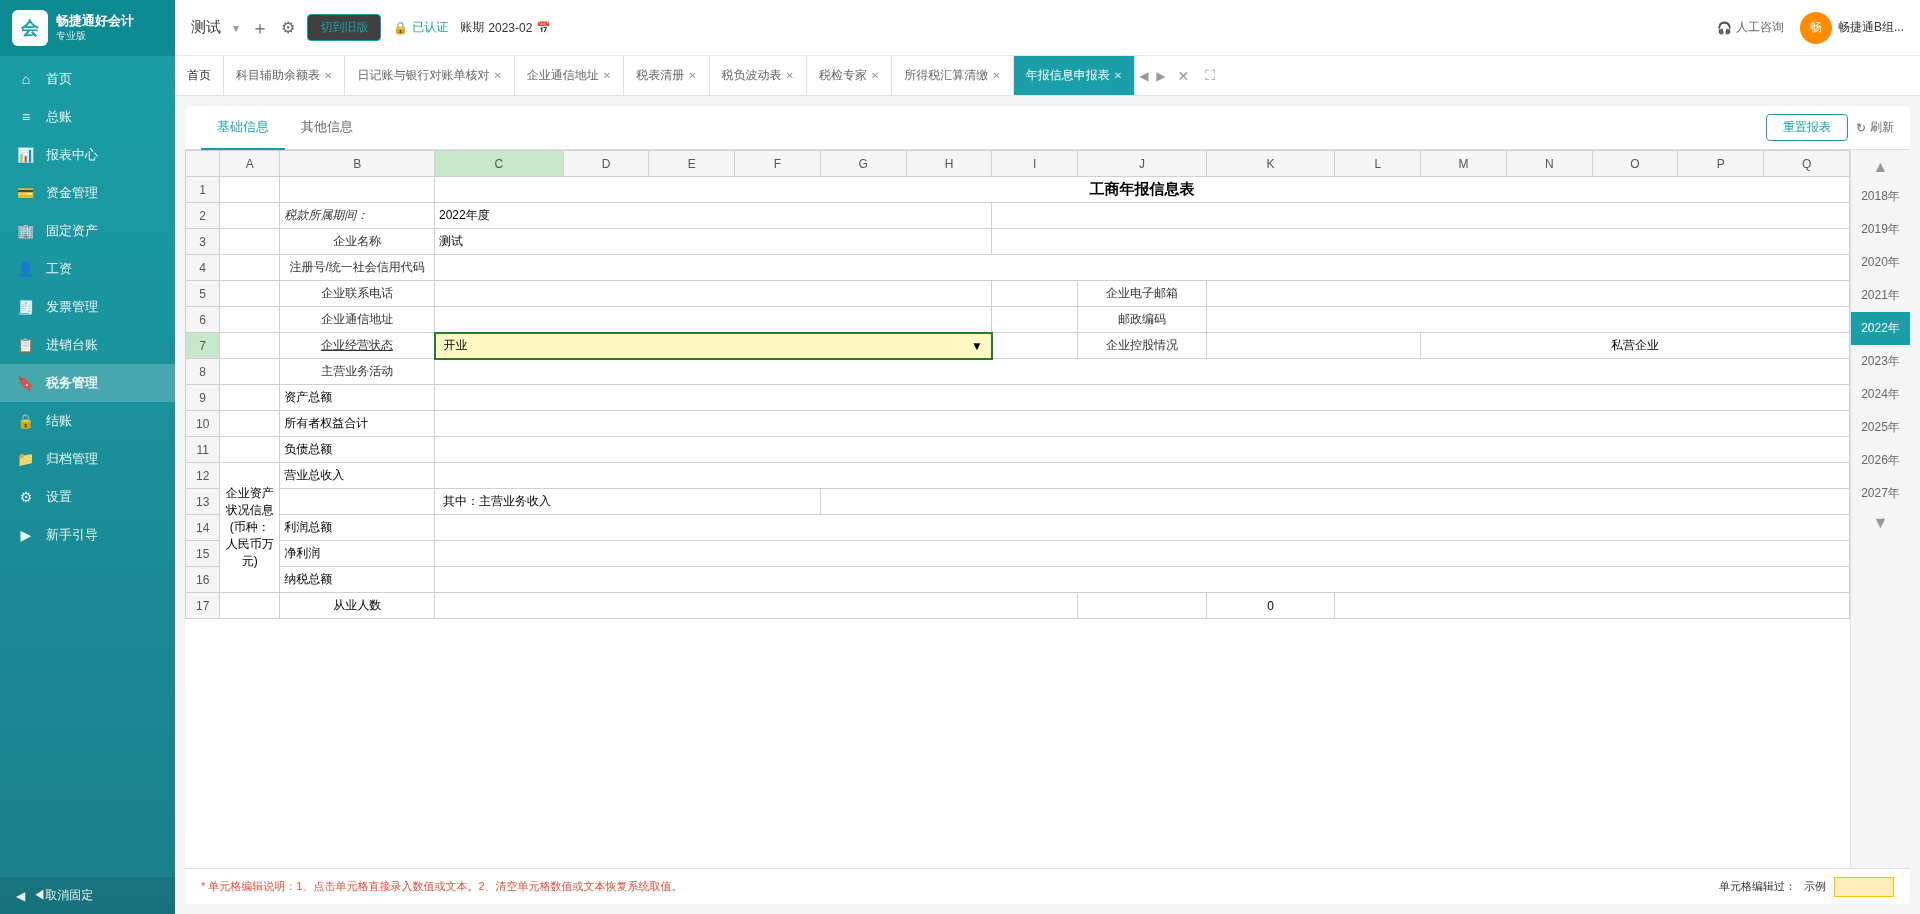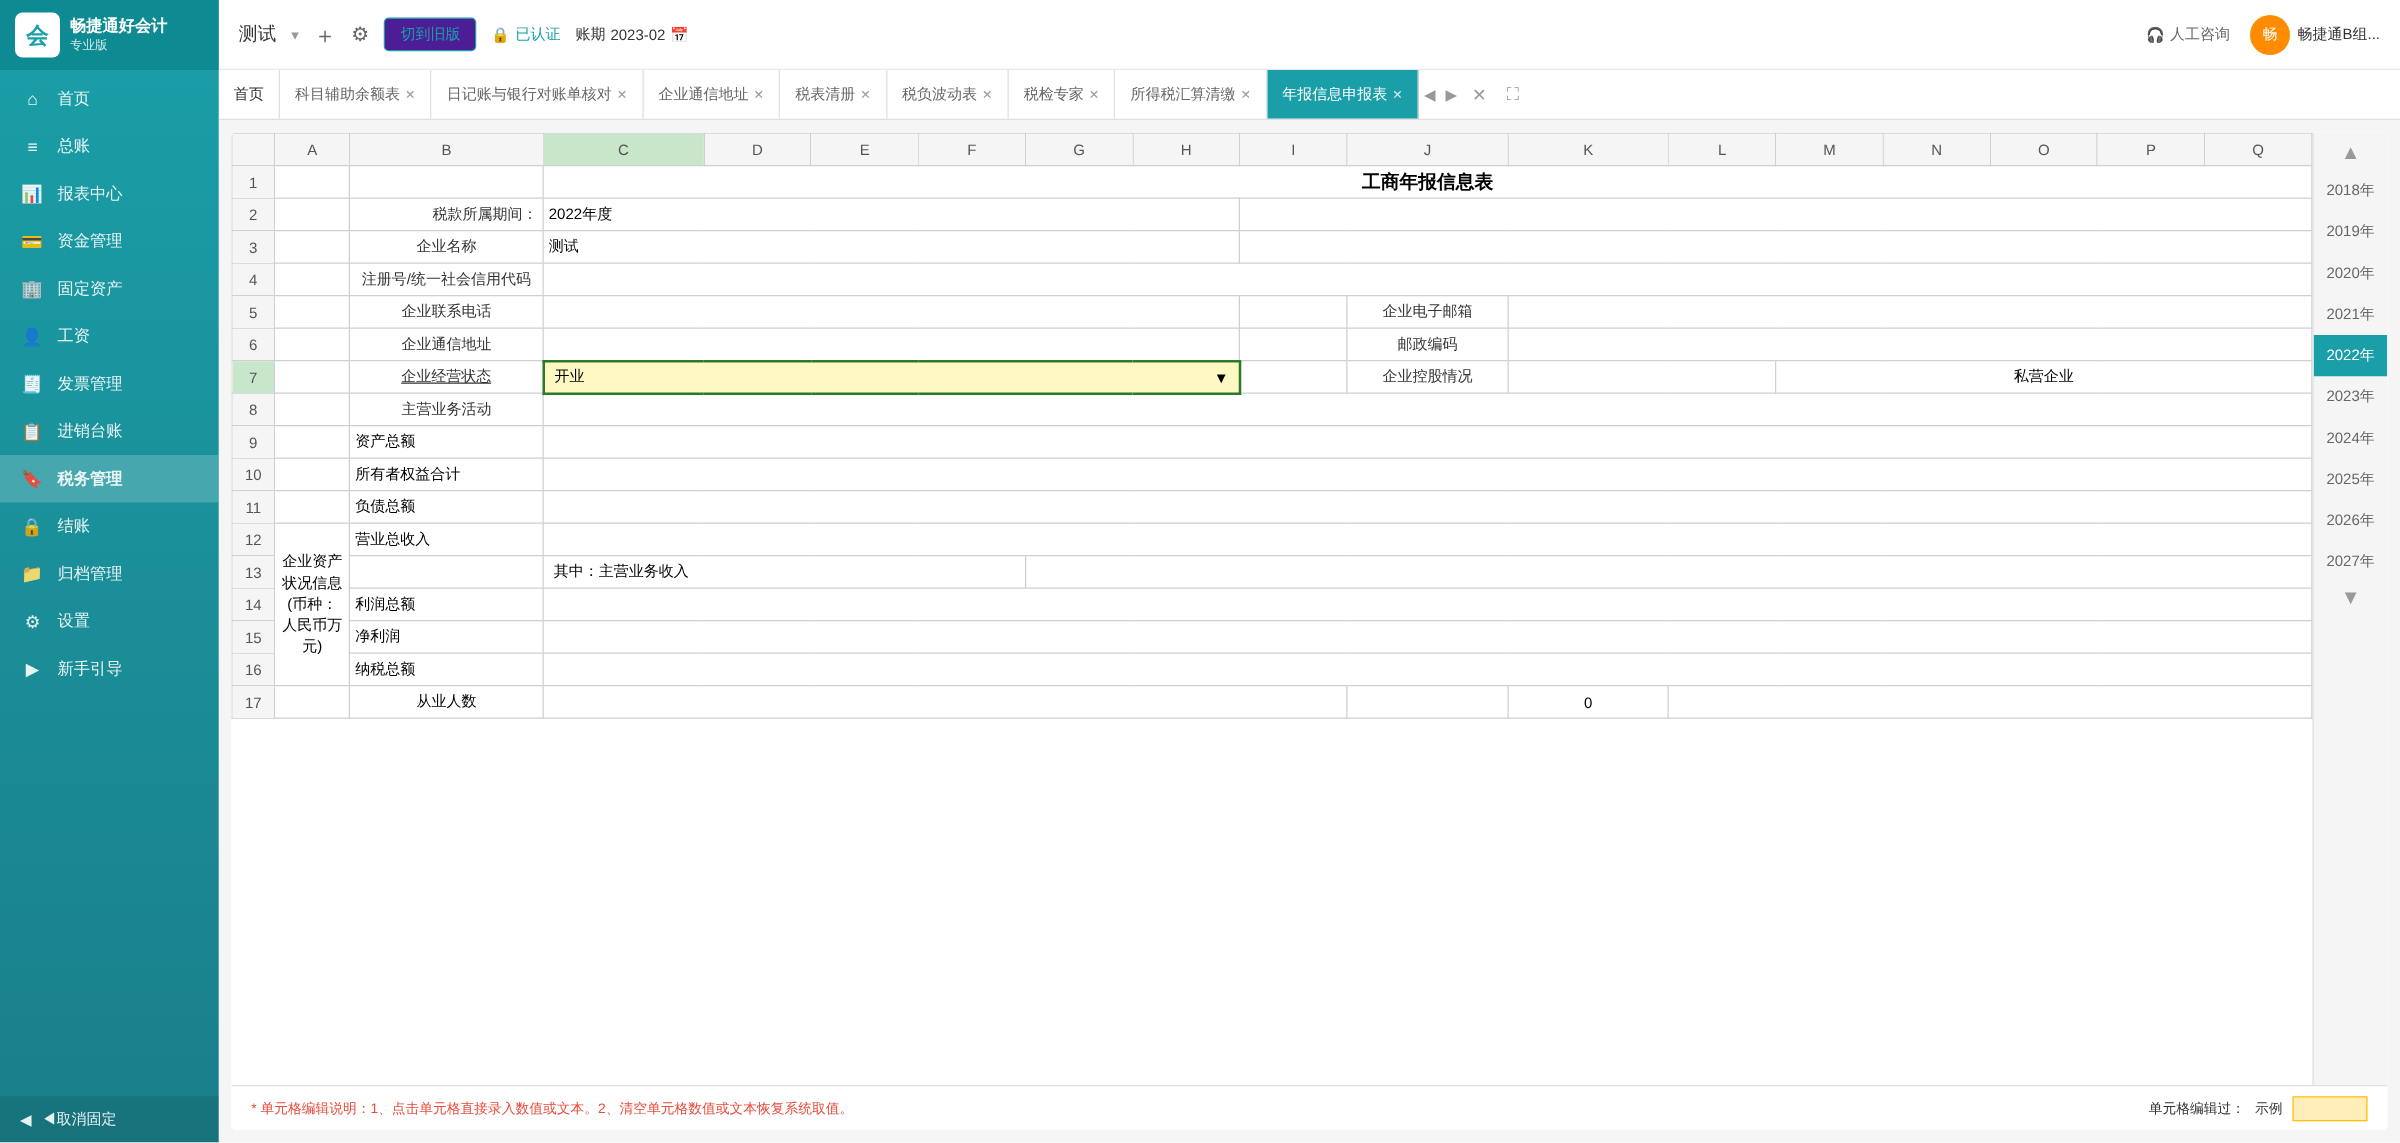--- a/index.html
+++ b/index.html
@@ -71,21 +71,21 @@
       border-bottom: 1px solid #e8e8e8;
       box-shadow: 0 1px 4px rgba(0,0,0,0.06);
     }
     .topbar-title { font-size: 15px; color: #333; }
     .topbar-dropdown { color: #999; cursor: pointer; }
     .topbar-btn-add { font-size: 18px; color: #666; cursor: pointer; }
     .topbar-btn-settings { font-size: 16px; color: #666; cursor: pointer; }
     .topbar-switch-btn {
       border: 1px solid #1a9fa8;
       color: #1a9fa8;
-      background: #4c1d95;
+      background: #404040;
       border-radius: 4px;
       padding: 4px 12px;
       cursor: pointer;
       font-size: 12px;
     }
     .topbar-certified {
       display: flex; align-items: center; gap: 4px;
       color: #1a9fa8; font-size: 12px;
     }
     .topbar-period { font-size: 12px; color: #333; display: flex; align-items: center; gap: 4px; }
@@ -374,20 +374,35 @@
     </div>
     <div class="tabbar-nav">◀</div>
     <div class="tabbar-nav">▶</div>
     <div class="tabbar-close">✕</div>
     <div class="tabbar-expand">⛶</div>
   </div>
 
   <div class="content-area">
     <div class="report-container">
 
+      <div class="sub-tabs">
+        <div class="sub-tab active">
+          <span>基础信息</span>
+        </div>
+        <div class="sub-tab">
+          <span>其他信息</span>
+        </div>
+        <div class="sub-tab-actions">
+          <button class="btn-reset">重置报表</button>
+          <button class="btn-refresh">
+            <span>↻</span>
+            <span>刷新</span>
+          </button>
+        </div>
+      </div>
 
       <div style="flex:1; display:flex; overflow:hidden;">
         <div class="spreadsheet-wrap">
           <table class="spreadsheet">
             <thead>
               <tr>
                 <th class="col-header corner-header"></th>
                 <th class="col-header">A</th>
                 <th class="col-header">B</th>
                 <th class="col-header" style="background:#c8e6c9; min-width:120px;">C</th>
@@ -412,21 +427,21 @@
               <tr>
                 <td class="row-header">1</td>
                 <td></td>
                 <td></td>
                 <td colspan="15" style="text-align:center; font-size:15px; font-weight:bold;">工商年报信息表</td>
               </tr>
 
               <tr>
                 <td class="row-header">2</td>
                 <td></td>
-                <td style="text-align:right; color:#333;">税款所属期间：</td>
+                <td style="color:#333;font-style:italic;">税款所属期间：</td>
                 <td colspan="6">2022年度</td>
                 <td colspan="9"></td>
               </tr>
 
               <tr>
                 <td class="row-header">3</td>
                 <td></td>
                 <td style="text-align:center; color:#333;">企业名称</td>
                 <td colspan="6">测试</td>
                 <td colspan="9"></td>

